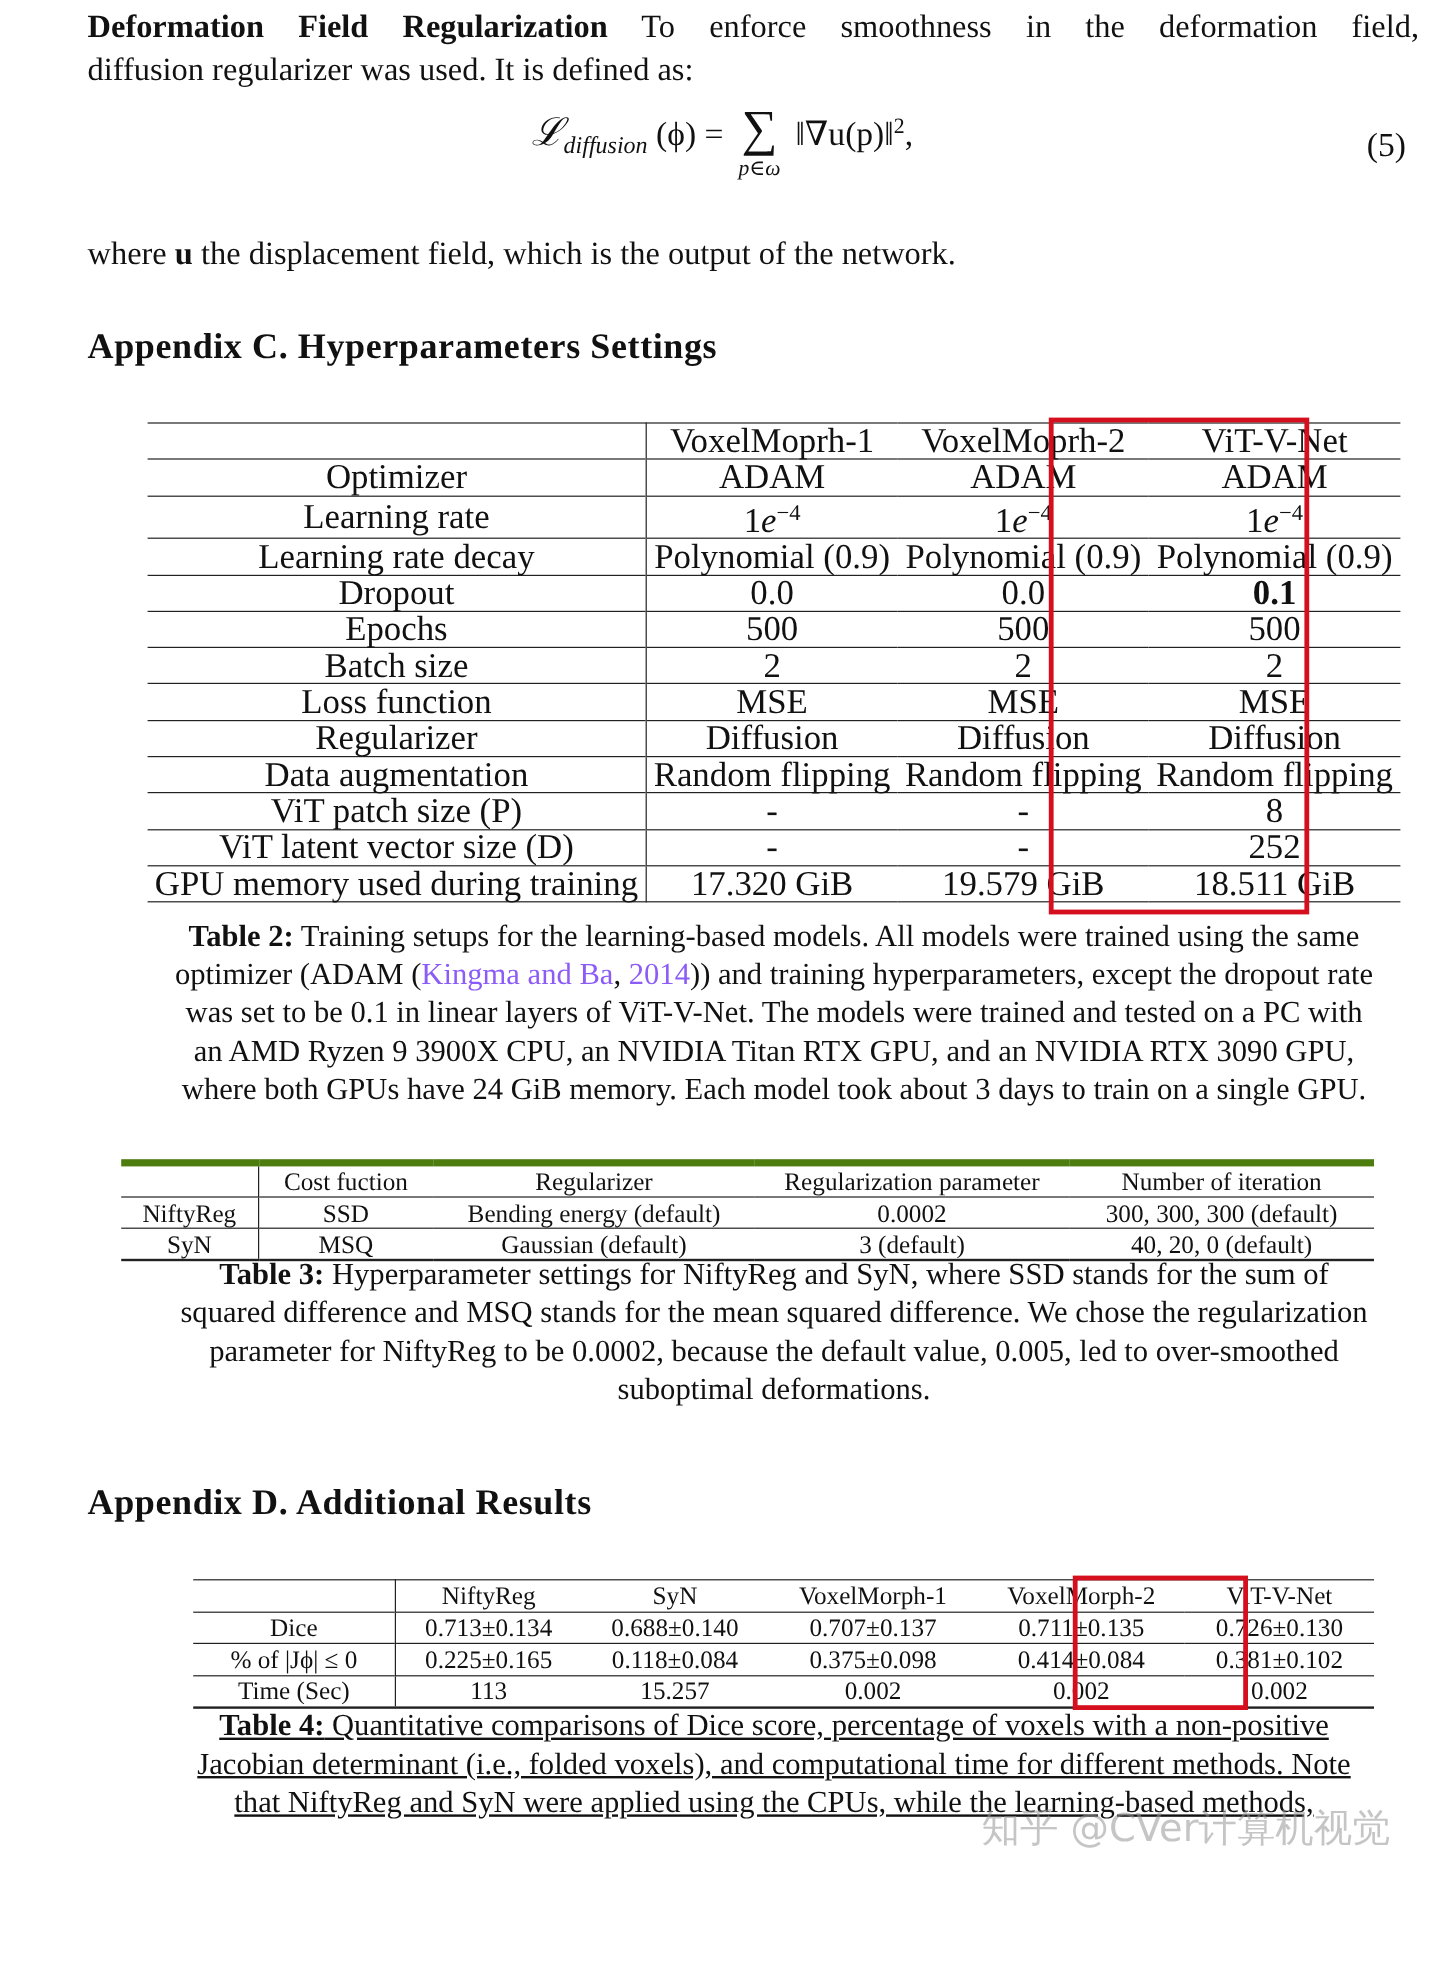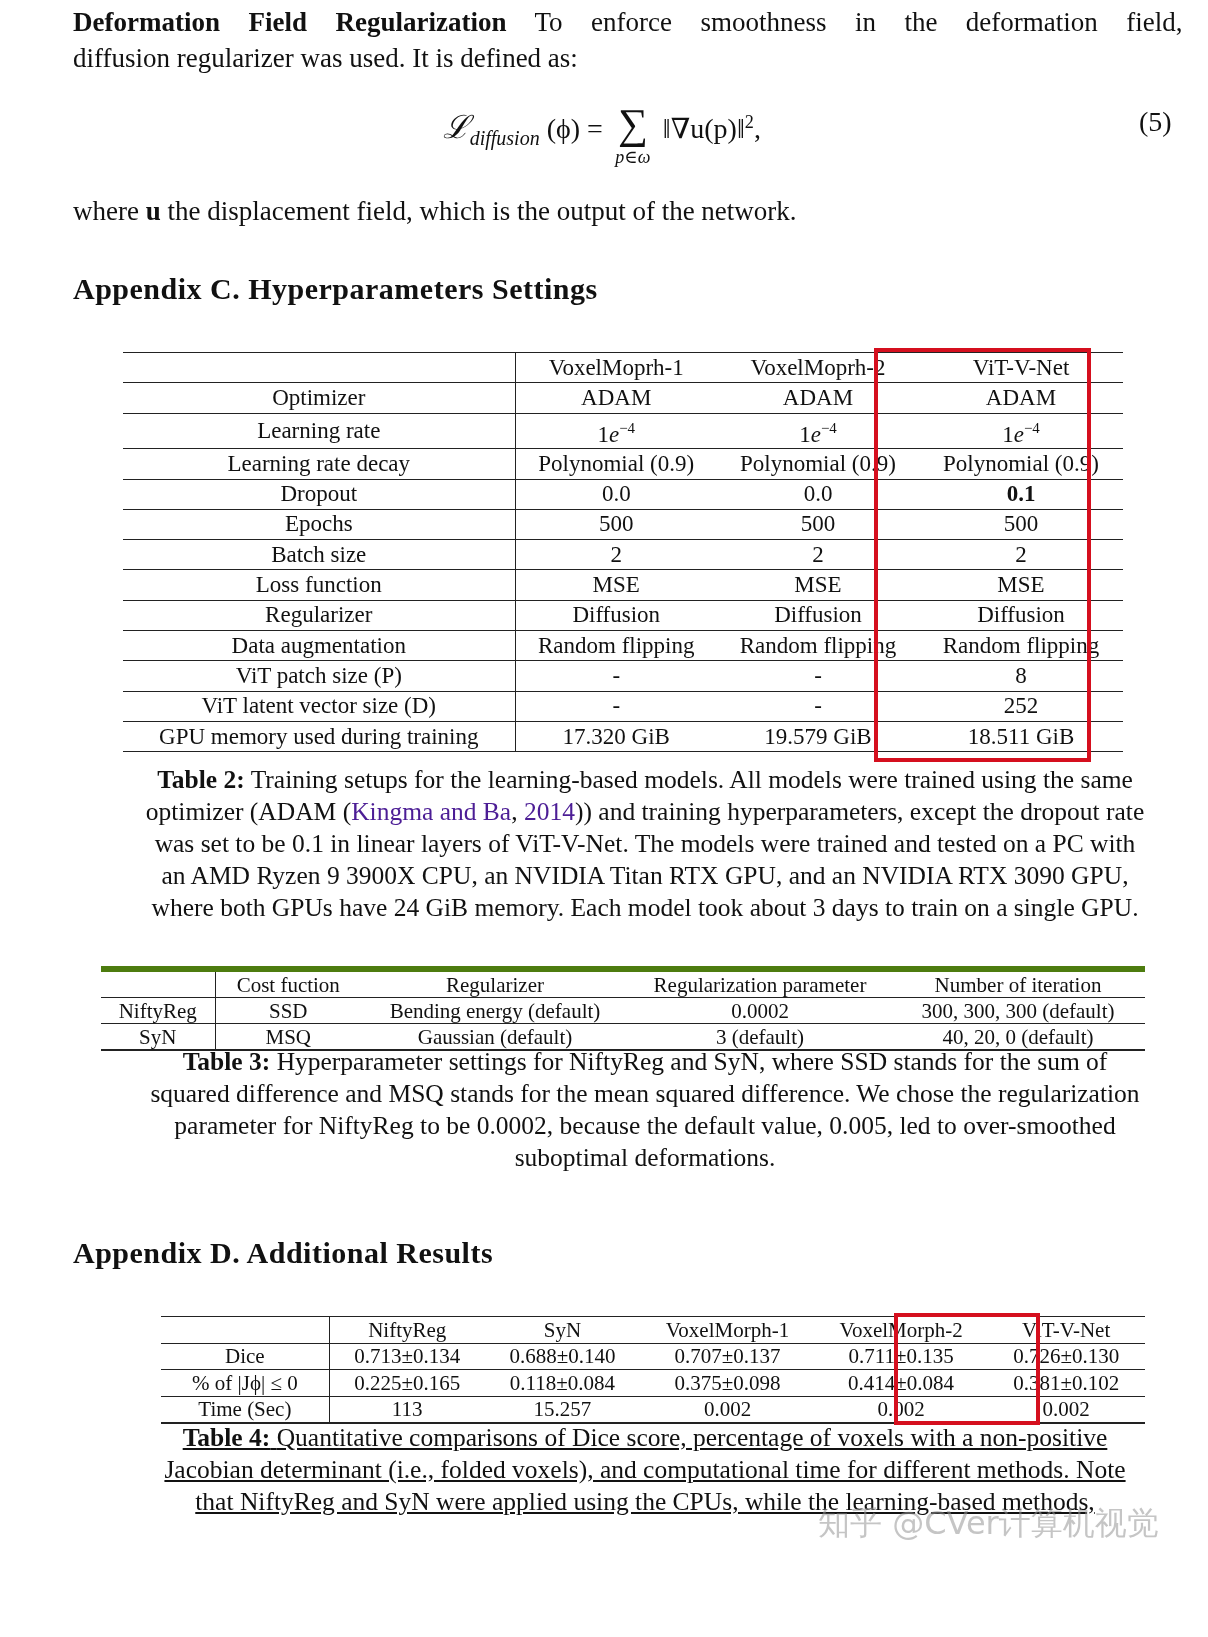--- a/index.html
+++ b/index.html
@@ -8,25 +8,25 @@
     font-family: "DejaVu Serif", "Liberation Serif", serif;
     color: #111;
   }
   .serif { font-family: "Liberation Serif", "DejaVu Serif", serif; margin-left: 43px; }
   .abs { position: absolute; }
   .para { font-size: 27px; line-height: 36px; }
   .bold { font-weight: bold; }
   .heading { font-size: 30px; font-weight: bold; letter-spacing: 0.5px; }
   .eq { font-size: 28px; }
   .caption { font-size: 25.5px; line-height: 32px; text-align: center; }
-  .link { color: #4c1d95; }
+  .link { color: #8b5cf6; }
 
   table.tex { border-collapse: collapse; position: absolute; }
   table.tex td { text-align: center; padding: 0 6px; white-space: nowrap; }
-  table.t2 { font-size: 23px; }
+  table.t2 { font-size: 29px; }
   table.t2 td { height: 29.3px; border-top: 1.5px solid #222; line-height: 28px; }
   table.t2 tr:last-child td { border-bottom: 1.5px solid #222; }
   table.t2 td.lab { border-right: 1.5px solid #222; }
   table.t3 { font-size: 21px; }
   table.t3 td { height: 25px; line-height: 24px; border-top: 1.5px solid #222; }
   table.t3 tr:last-child td { border-bottom: 2px solid #222; }
   table.t3 tr:first-child td { border-top: 6px solid #4d7c0f; }
   table.t3 td.lab { border-right: 1.5px solid #222; }
   table.t4 { font-size: 21px; }
   table.t4 td { height: 25.5px; line-height: 24px; border-top: 1.5px solid #222; }
@@ -42,21 +42,21 @@
 <body>
 
 <div class="abs para serif" style="left:30px; top:4px; width:1150px;">
   <div style="text-align:justify; text-align-last:justify;">
     <span class="bold">Deformation Field Regularization</span>
     <span>To enforce smoothness in the deformation field, a</span>
   </div>
   <div>diffusion regularizer was used. It is defined as:</div>
 </div>
 
-<div class="abs eq serif" style="left:400px; top:100px; height:80px;">
+<div class="abs eq serif" style="left:400px; top:84px; height:80px;">
   <span class="it" style="font-size:32px;">ℒ</span><sub class="it" style="font-size:20px;">diffusion</sub>
   <span>(ϕ) =</span>
   <span style="display:inline-block; position:relative; text-align:center; width:46px;">
     <span style="font-size:42px;">∑</span>
     <span class="it" style="position:absolute; left:-4px; top:46px; font-size:18px; width:54px; text-align:center;">p∈ω</span>
   </span>
   <span>‖∇u(p)‖</span><sup>2</sup><span>,</span>
 </div>
 <div class="abs eq serif" style="left:1096px; top:106px;">(5)</div>
 

